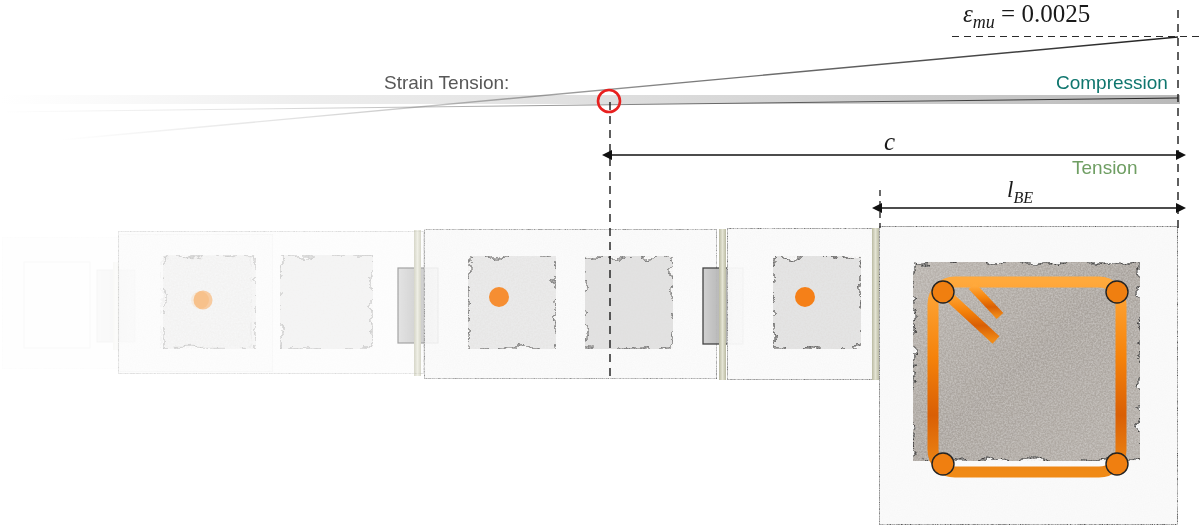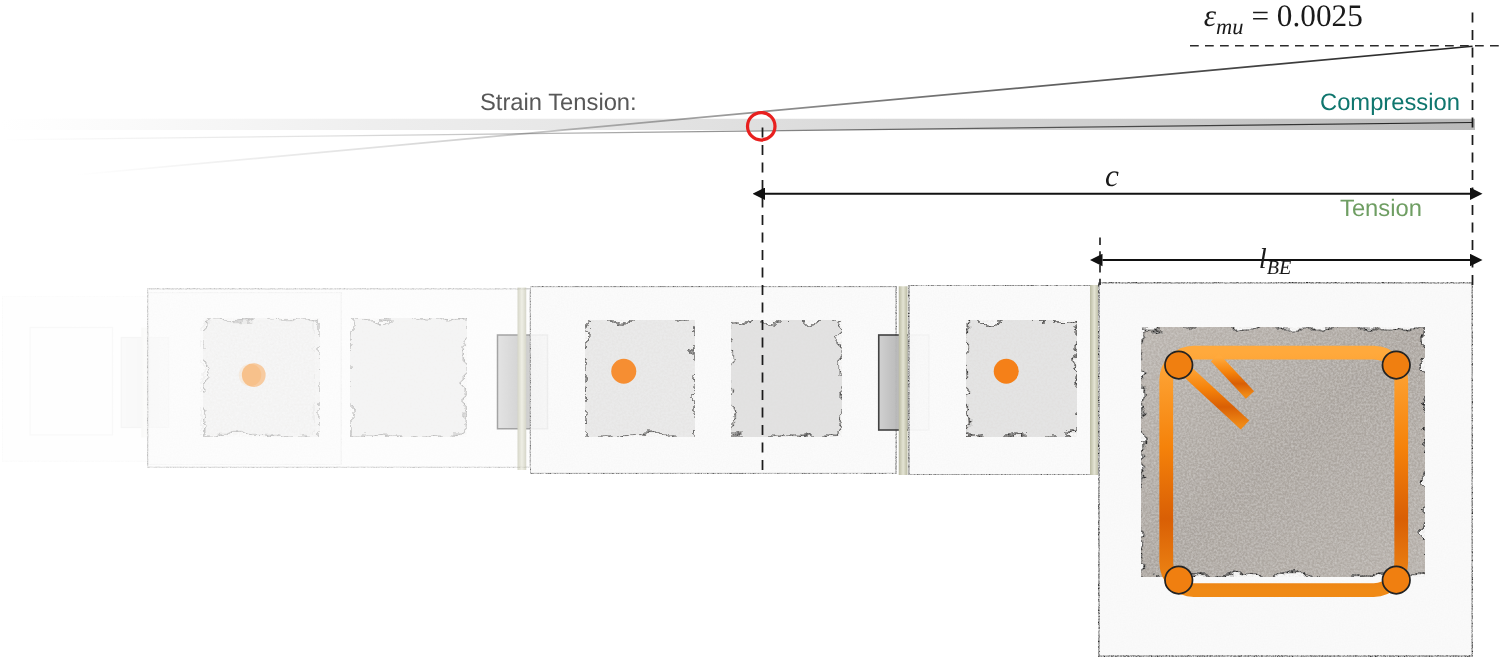--- a/index.html
+++ b/index.html
@@ -23,21 +23,21 @@
     left:1072px;top:114px;font-size:19px;color:#6f9e63;
     font-family:Liberation Sans, sans-serif;
     margin-top:43px;
   }
   .math{font-family:"Liberation Serif",serif;font-style:italic;color:#1a1a1a;}
   .lbl-emu{left:963px;top:0px;font-size:25px;}
   .lbl-emu .eq{font-style:normal;}
   .lbl-emu .num{font-style:normal;}
   .lbl-emu sub{font-size:0.72em;font-style:italic;}
   .lbl-c{left:884px;top:128px;font-size:25px;}
-  .lbl-lbe{left:1007px;top:177px;font-size:23px;margin-top:17px;}
+  .lbl-lbe{left:1007px;top:177px;font-size:23px;}
   .lbl-lbe sub{font-size:0.7em;font-style:italic;}
 </style>
 </head>
 <body>
 
 <div id="stage">
 
   <svg class="layer" viewBox="0 0 1200 530" preserveAspectRatio="none">
     <defs>
 

